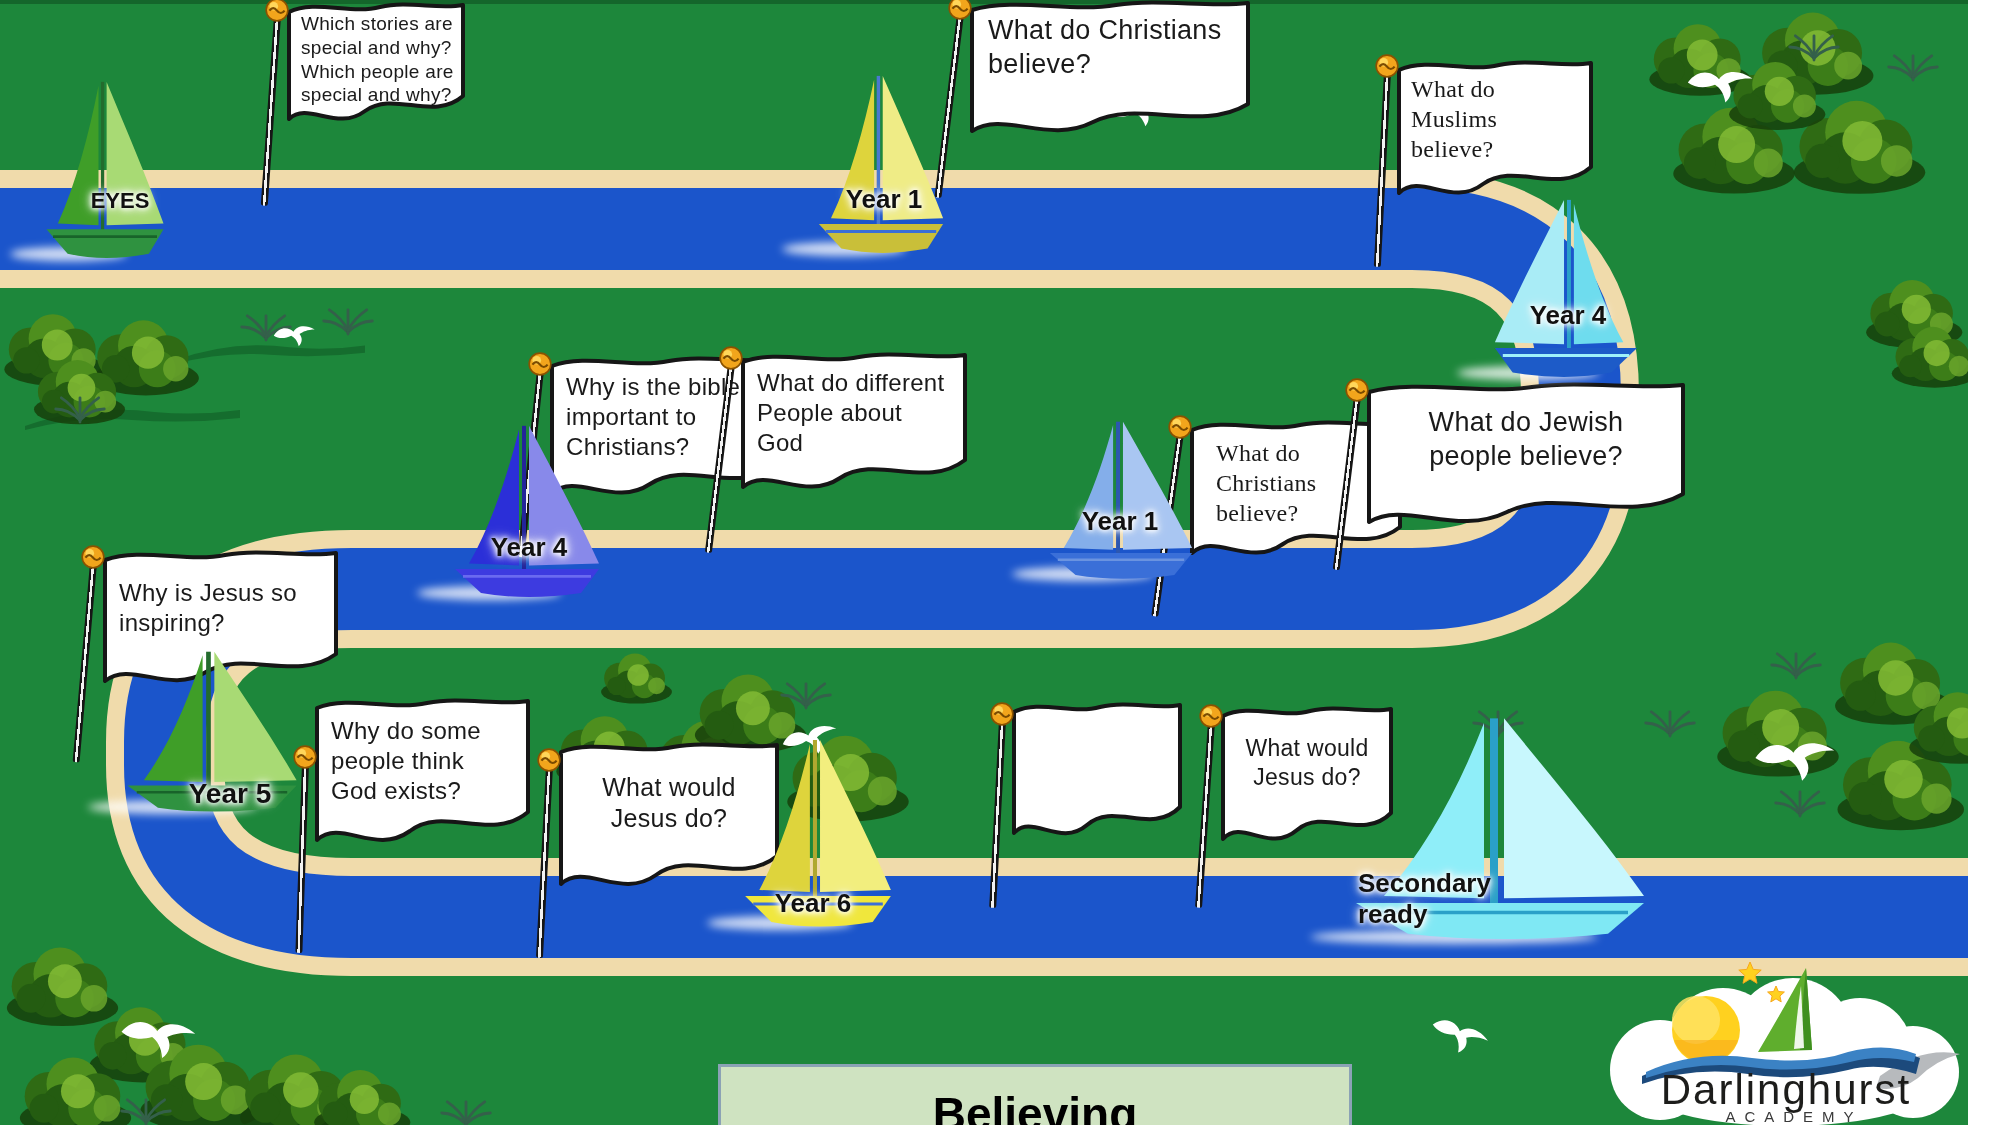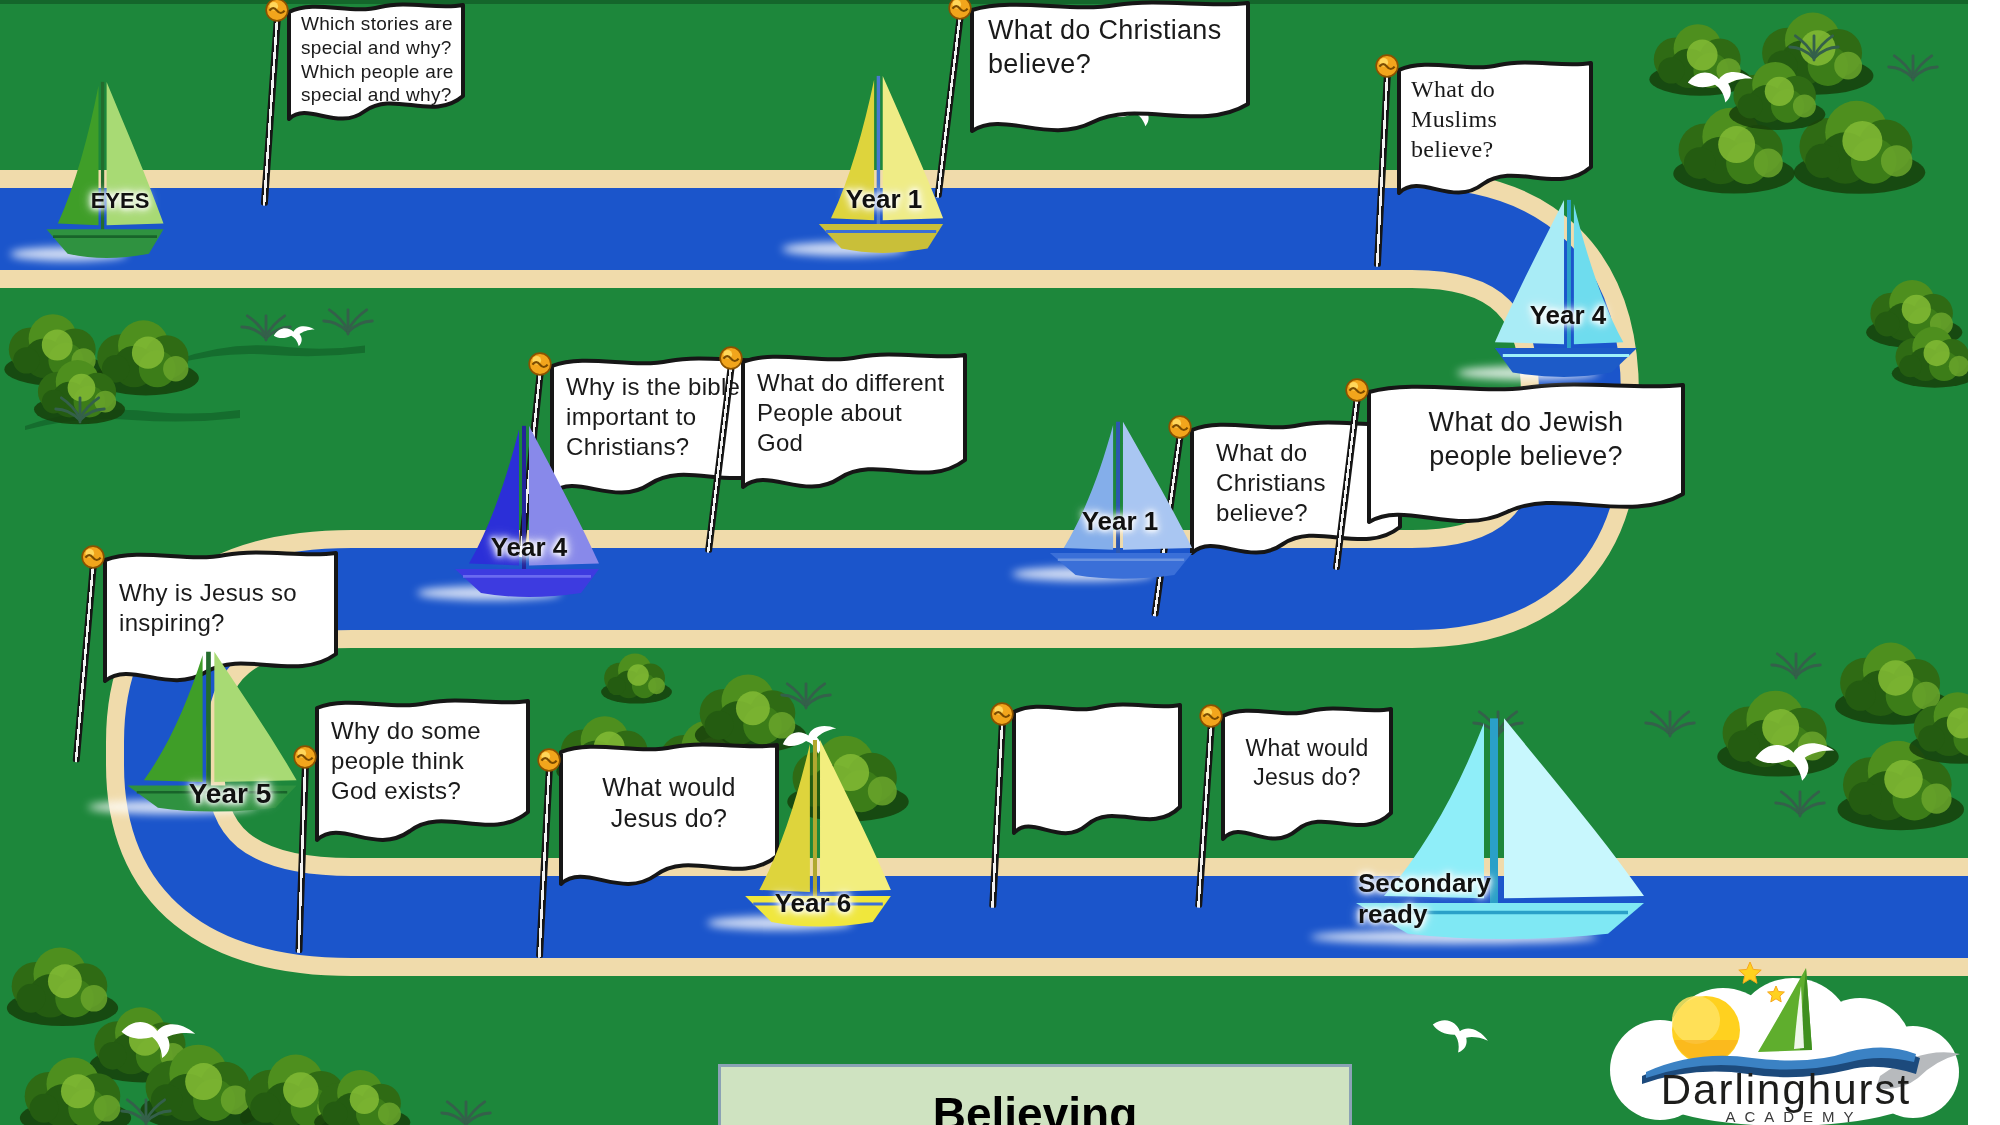--- a/index.html
+++ b/index.html
@@ -639,21 +639,21 @@
 God</div>
         </div>
         <div class="flag-finial" style="left: 718px; top: 345px;"><svg viewBox="0 0 24 24">
             <circle cx="12" cy="12" r="10" fill="#f2a51c" stroke="#8a5200" stroke-width="1.5"></circle>
             <circle cx="9" cy="8.5" r="4" fill="#ffd65a"></circle>
             <path d="M5 12.5 q3.5 -4.5 7 0 q3.5 4.5 7 0" fill="none" stroke="#7a4a00" stroke-width="2"></path>
           </svg></div>
       </div>
       <div class="flag" style="left: 0px; top: 0px; z-index: 6;">
         <div class="flag-pole" style="left: 1176.5px; top: 433px; height: 185px; transform: rotate(8deg);"></div>
-        <div class="flag-cloth" style="left: 1190px; top: 420px; width: 212px; height: 148px;">
+        <div class="flag-cloth" style="left: 1190px; top: 420px; width: 212px; height: 148px; font-family: Liberation Serif, serif;">
           <svg width="212" height="148" viewBox="0 0 212 148">
             <path d="M2 10 C 34 -3 76 13 110 5 C 144 -2 180 8 210 3 L 210 107 C 174 136 127 101 93 124 C 59 148 25 112 2 133 Z" fill="#ffffff" stroke="#161616" stroke-width="4" stroke-linejoin="round"></path>
           </svg>
           <div class="flag-text" style="top: 18px; font-size: 24px; left: 26px; right: 6px;">What do
 Christians
 believe?</div>
         </div>
         <div class="flag-finial" style="left: 1167px; top: 414px;"><svg viewBox="0 0 24 24">
             <circle cx="12" cy="12" r="10" fill="#f2a51c" stroke="#8a5200" stroke-width="1.5"></circle>
             <circle cx="9" cy="8.5" r="4" fill="#ffd65a"></circle>

